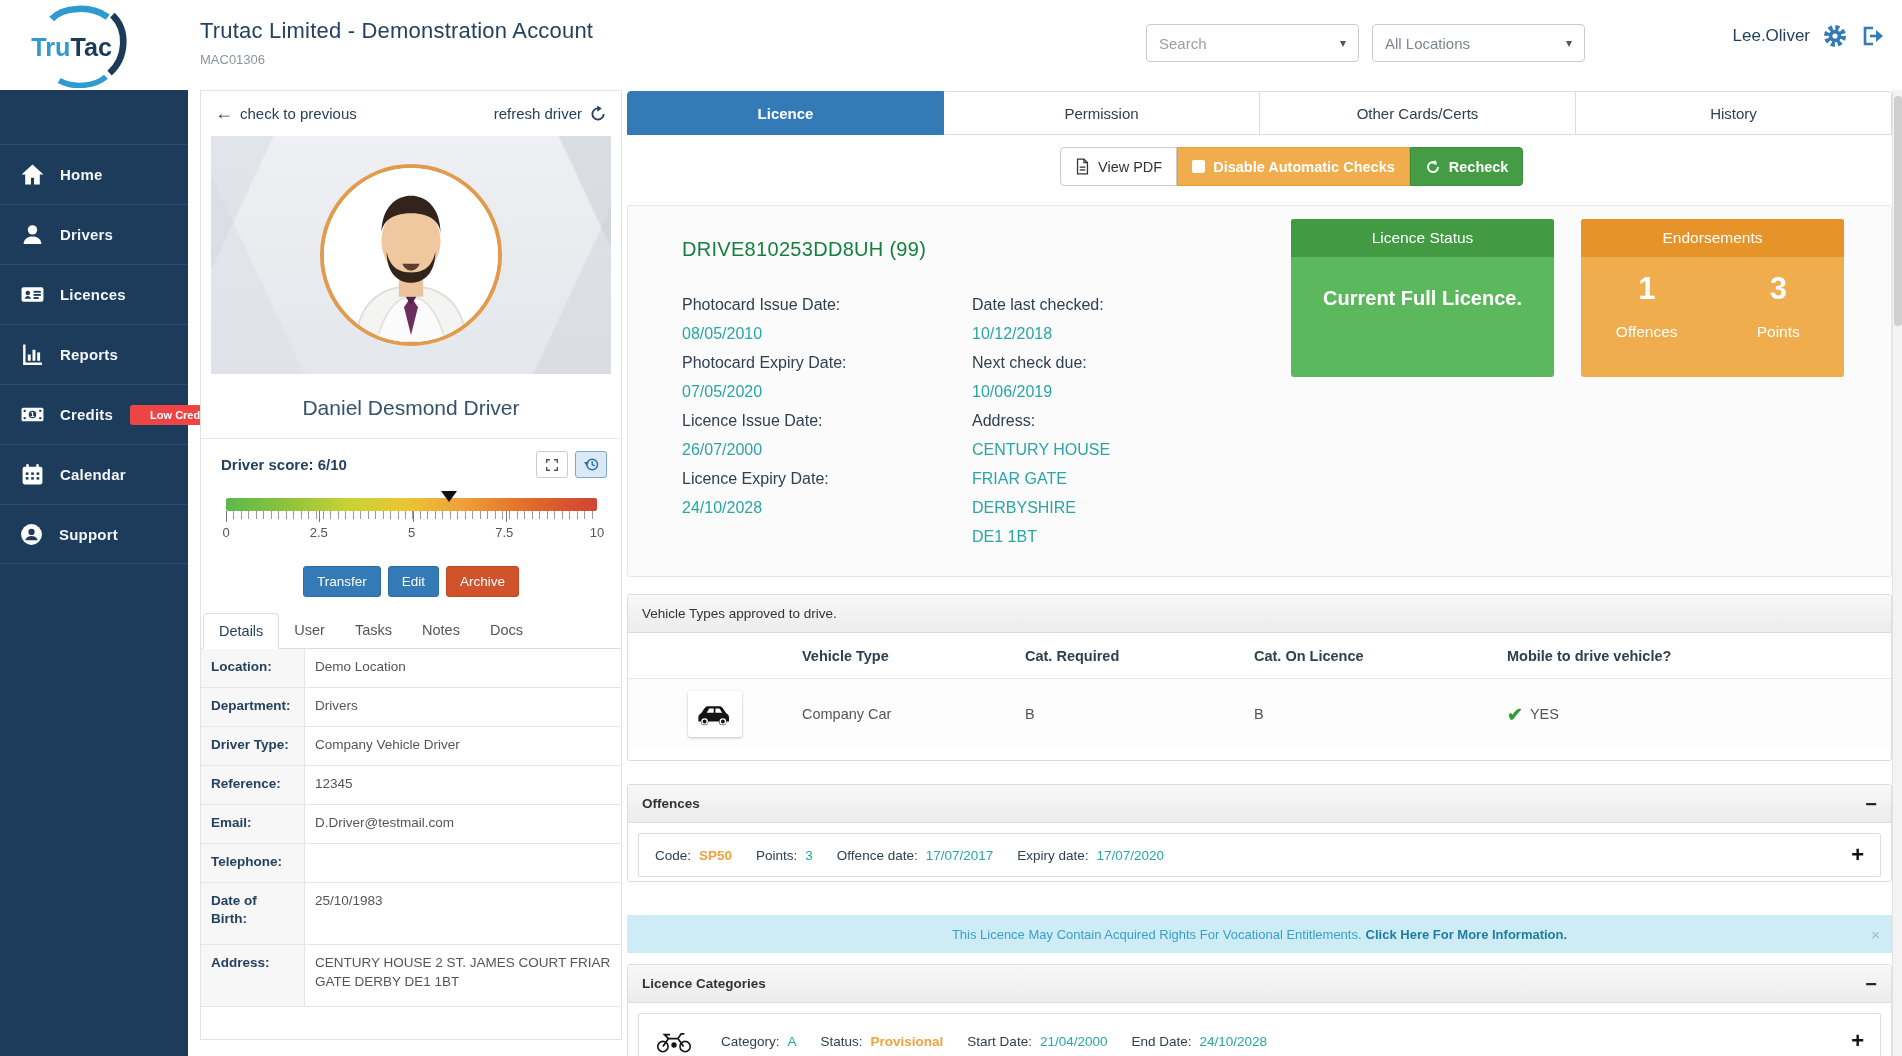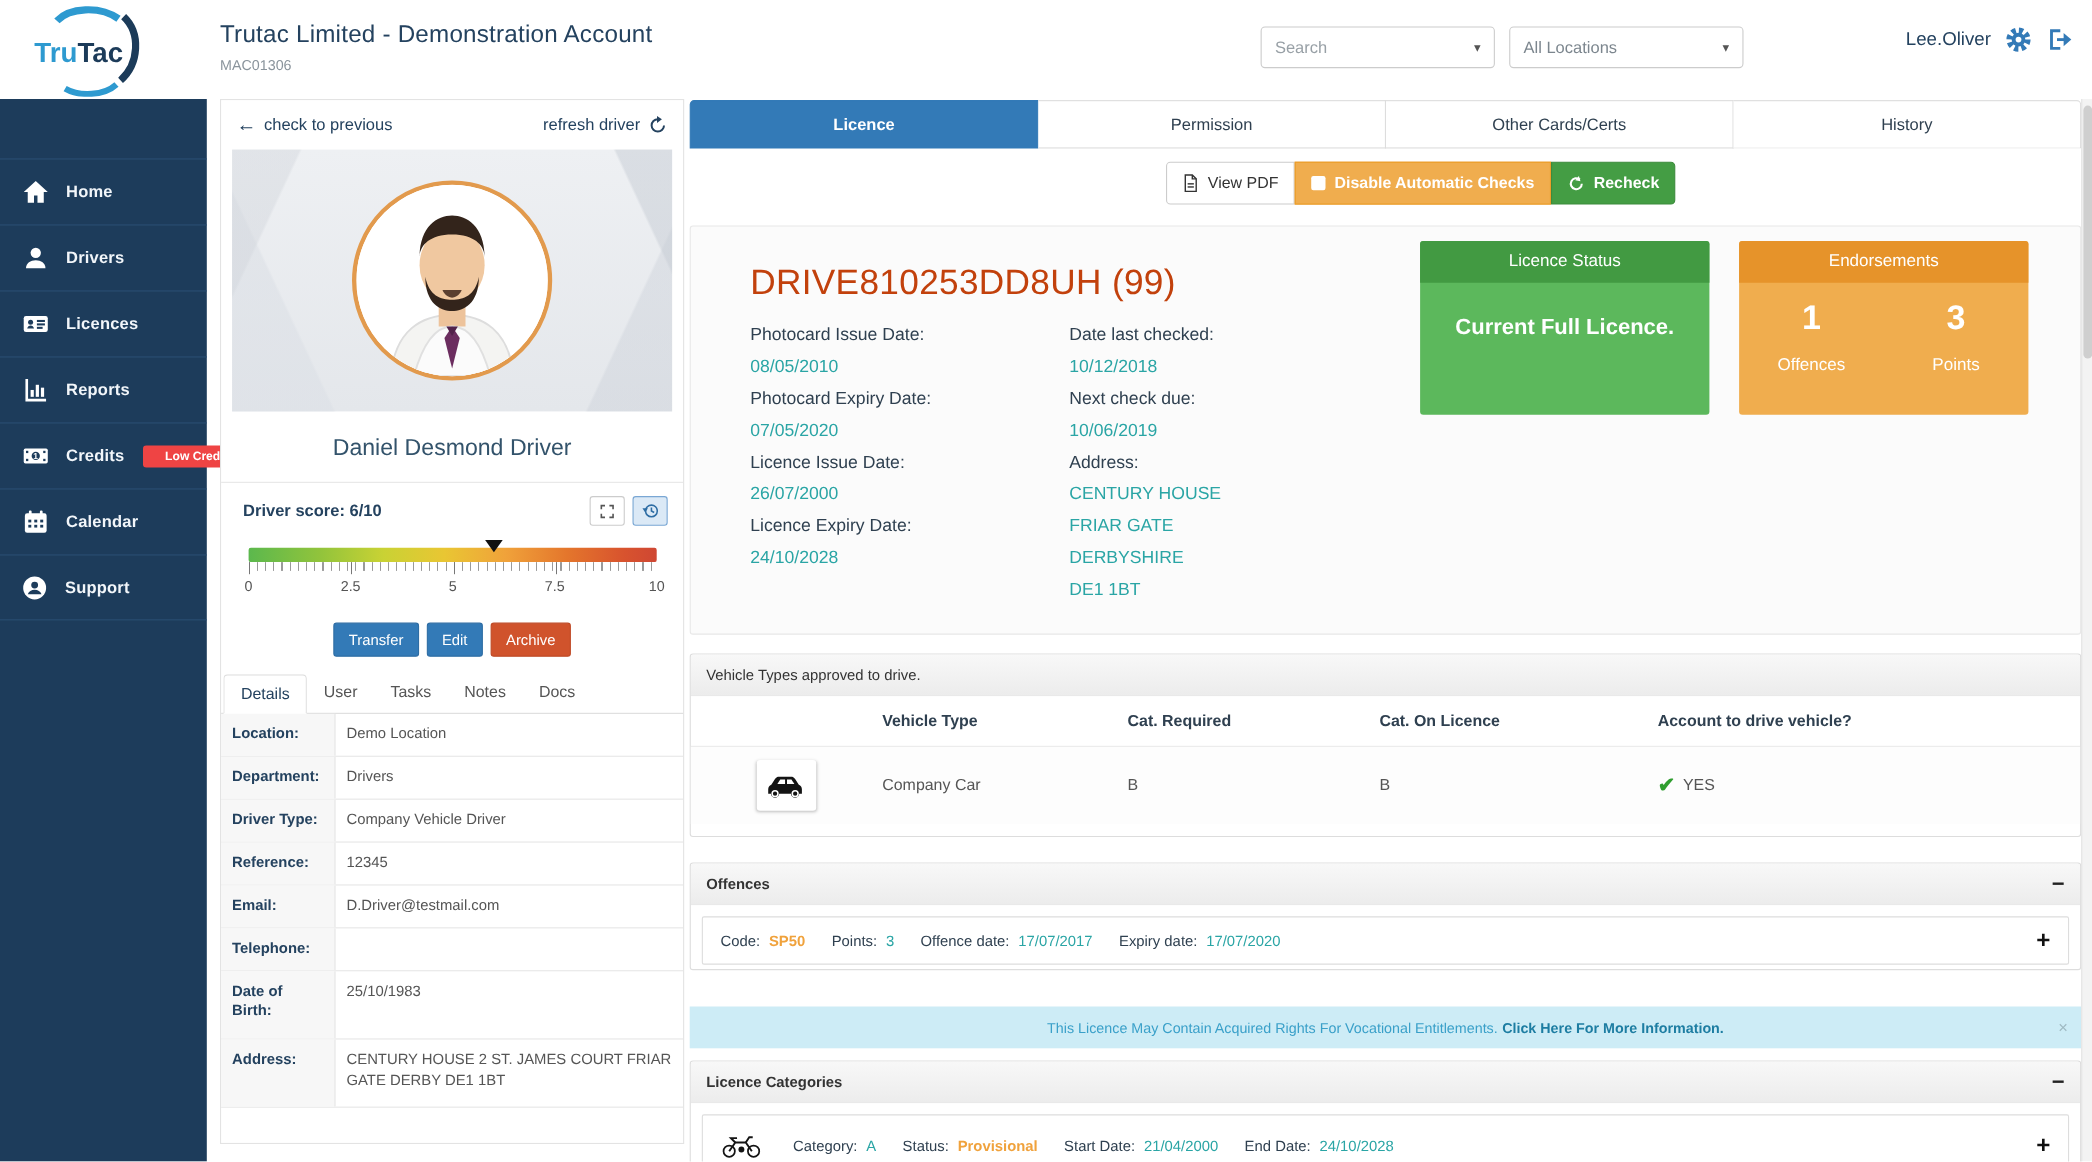--- a/index.html
+++ b/index.html
@@ -77,21 +77,21 @@
   .mtab.active { background:#337ab7; border-color:#337ab7; color:#fff; font-weight:bold; }
 
   .toolbar { position:absolute; left:433px; top:147px; display:flex; }
   .tbtn { height:39px; display:flex; align-items:center; gap:8px; font-size:14.5px; padding:0 14px; cursor:pointer; border:1px solid #ccc; font-family:inherit; }
   .tbtn-pdf { background:#fff; color:#333; border-radius:4px 0 0 4px; }
   .tbtn-disable { background:#f0ad4e; border-color:#eb9d29; color:#fff; font-weight:bold; }
   .tbtn-recheck { background:#449d44; border-color:#3d8b3d; color:#fff; font-weight:bold; border-radius:0 4px 4px 0; }
   .cbx { width:13px; height:13px; background:#fff; border-radius:2px; display:inline-block; }
 
   .lic-panel { position:absolute; left:0; top:205px; width:1265px; height:372px; background:#fbfbfb; border:1px solid #e8e8e8; border-radius:3px; }
-  .lic-num { position:absolute; left:54px; top:32px; font-size:32px; color:#c2410c; letter-spacing:.3px; }
+  .lic-num { position:absolute; left:54px; top:32px; font-size:20px; color:#15803d; letter-spacing:.3px; }
   .lic-col { position:absolute; top:84px; font-size:16px; line-height:29px; }
   .lic-col1 { left:54px; width:285px; }
   .lic-col2 { left:344px; width:285px; }
   .flabel { color:#2f4050; }
   .fvalue { color:#2aa5a5; }
   .sbox { position:absolute; top:13px; width:263px; height:158px; border-radius:3px; color:#fff; }
   .sbox-head { height:38px; display:flex; align-items:center; justify-content:center; font-size:15.5px; border-radius:3px 3px 0 0; }
   .box-status { left:663px; background:#5cb85c; }
   .box-status .sbox-head { background:#429a42; }
   .status-text { text-align:center; margin-top:30px; font-size:20px;font-weight:bold; }
@@ -441,21 +441,21 @@
 
     <div class="panel veh-panel">
       <div class="panel-head" style="font-weight:normal;">
         <span>Vehicle Types approved to drive.</span>
       </div>
       <div class="veh-header-row">
         <div class="vc-icon"></div>
         <div class="vc-type">Vehicle Type</div>
         <div class="vc-req">Cat. Required</div>
         <div class="vc-onlic">Cat. On Licence</div>
-        <div class="vc-allow">Account to drive vehicle?</div>
+        <div class="vc-allow">Mobile to drive vehicle?</div>
       </div>
       <div class="veh-row">
         <div class="vc-icon">
           <span class="car-box">
             <svg width="42" height="30" viewBox="0 0 48 32">
                 <path d="M5 20c0-2.2 1.2-4 3.2-4.8l4-6C13.3 7.6 14.5 7 16.3 7h12.4c1.8 0 3 .6 4.1 2.2l4 6C38.8 16 40 17.8 40 20v4.6h-2.8a4.3 4.3 0 0 1-8.6 0H16.4a4.3 4.3 0 0 1-8.6 0H5z" fill="#141414"></path>
                 <circle cx="12.1" cy="24.6" r="3" fill="#141414" stroke="#fff" stroke-width="1.6"></circle>
                 <circle cx="33" cy="24.6" r="3" fill="#141414" stroke="#fff" stroke-width="1.6"></circle>
                 <path d="M14.5 14.5l3-4.7h5v4.7z" fill="#fff"></path>
                 <path d="M24.5 9.8h4.6l3.1 4.7h-7.7z" fill="#fff"></path>

